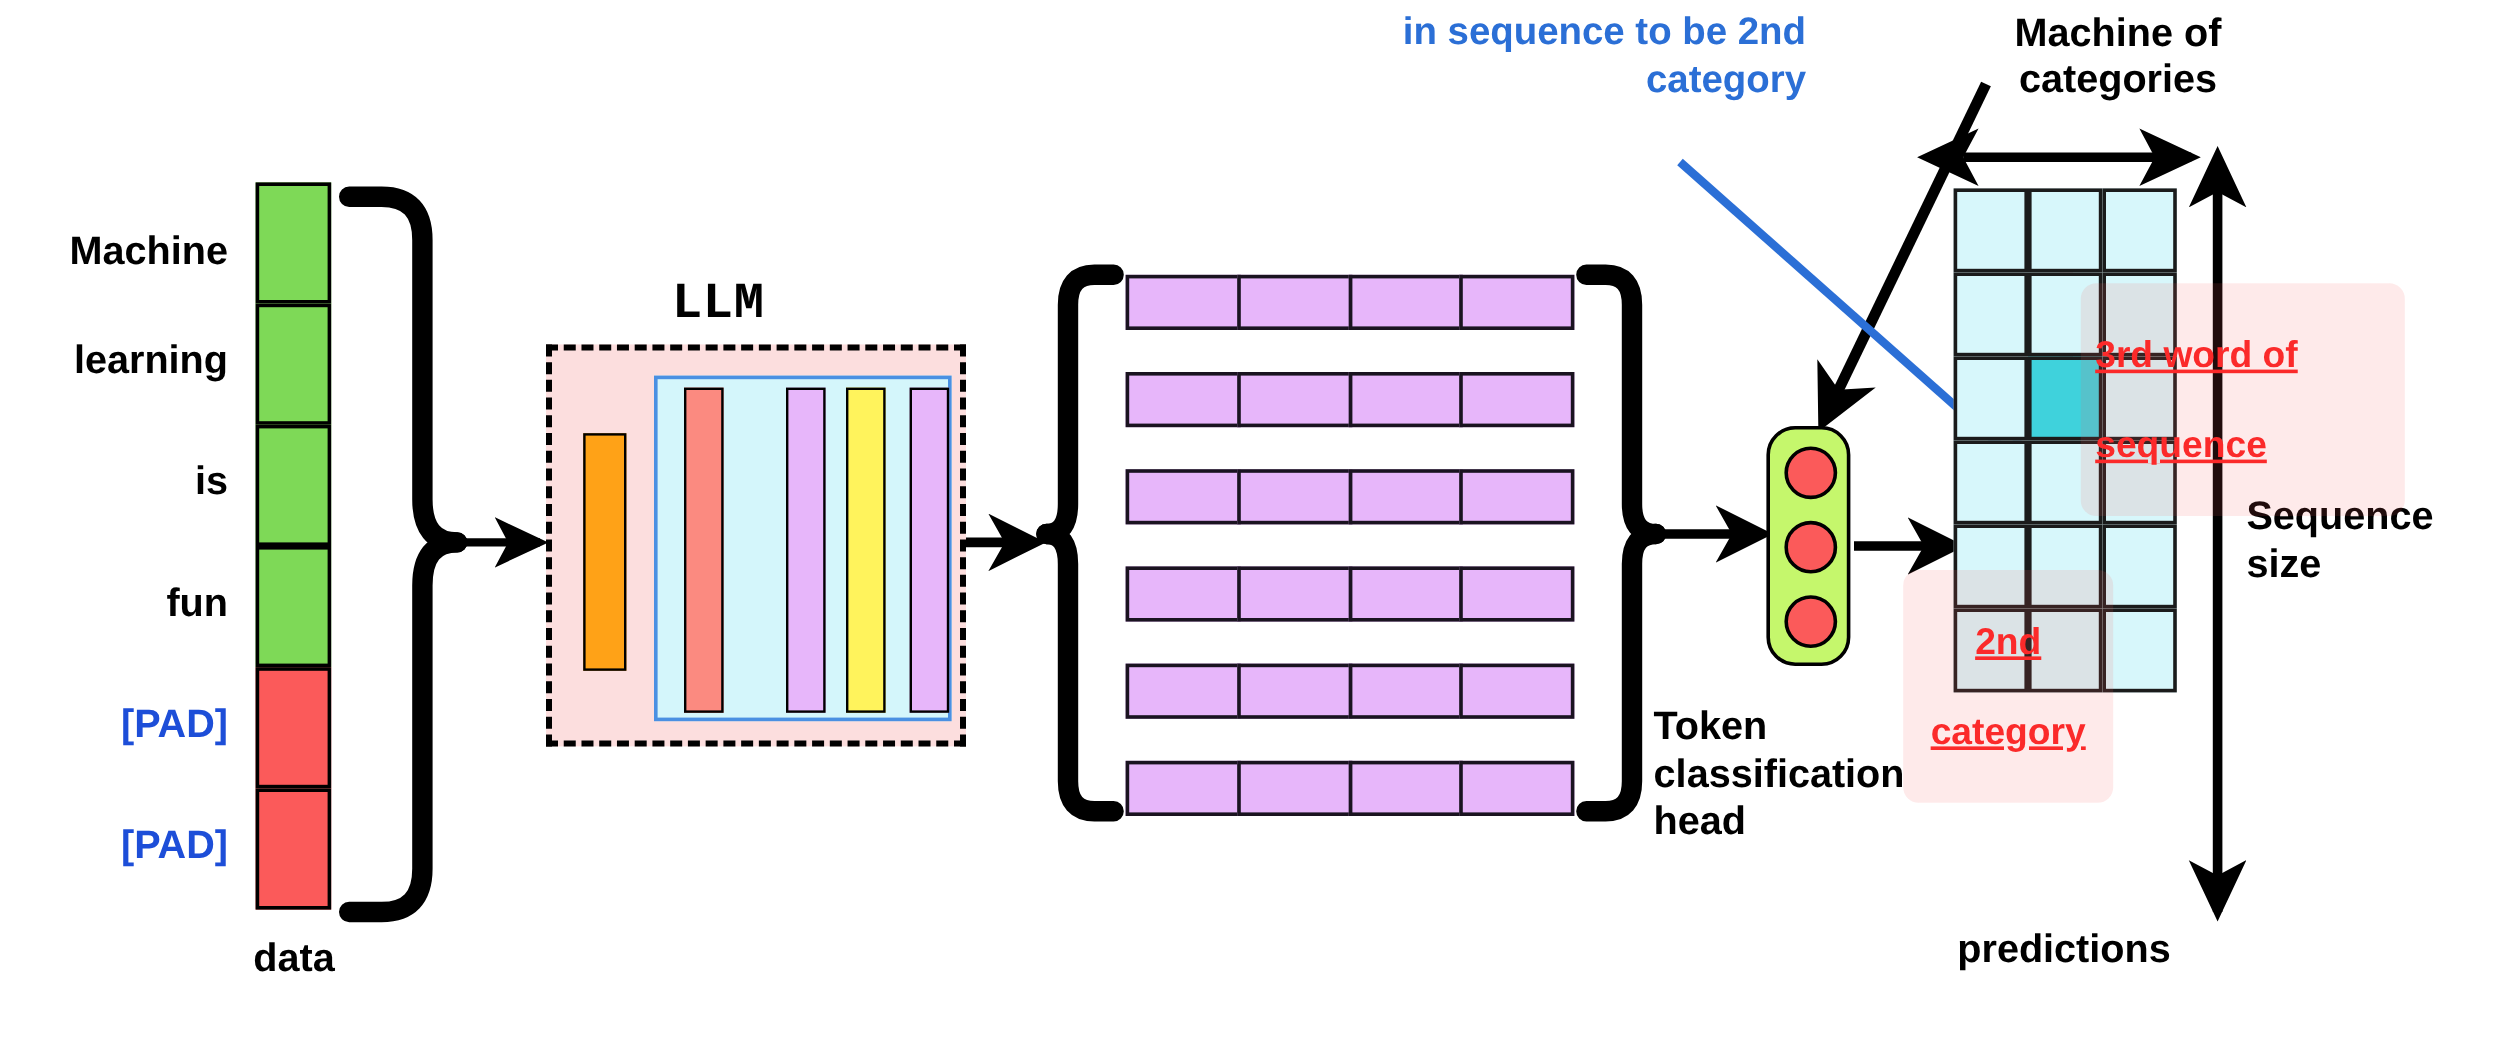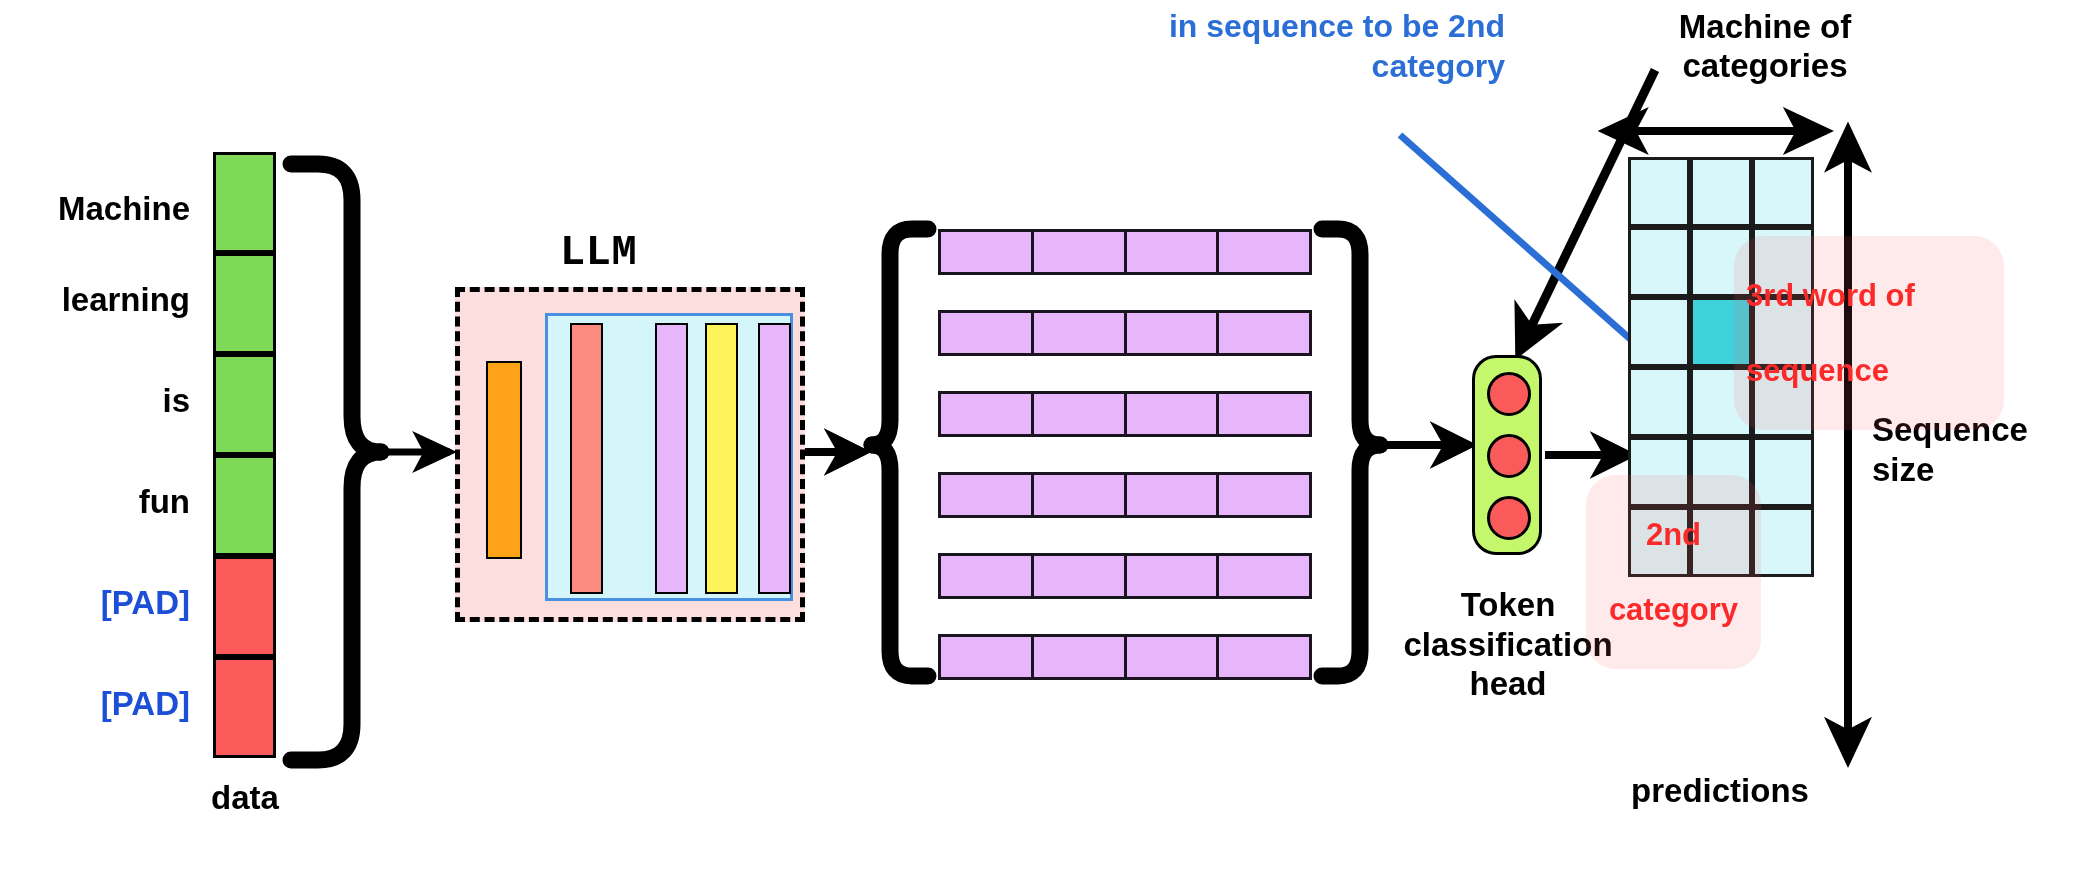--- a/index.html
+++ b/index.html
@@ -136,25 +136,26 @@
   .pred-cell.hl { background: #3fd2dc; }
 
   
   .red-note {
     position: absolute;
     color: #fb2a2a;
     font-weight: bold;
     font-size: 31px;
     line-height: 1.2;
     background: rgba(251, 90, 90, 0.13);
-    border-radius: 30px;
+    border-radius: 13px;
     padding: 4px 12px;
     box-sizing: border-box;
     white-space: pre-line;
     z-index: 6;
+    text-decoration: underline;
   }
 
   
   #blue-note {
     position: absolute;
     left: 1085px; top: 6px;
     width: 420px;
     text-align: right;
     font-size: 32px;
     font-weight: bold;
@@ -180,21 +181,21 @@
     text-align: left;
     font-size: 33px;
     font-weight: bold;
     color: #000;
     line-height: 1.2;
   }
   #tch-caption {
     position: absolute;
     left: 1378px; top: 585px;
     width: 260px;
-    text-align: center;
+    text-align: left;
     font-size: 33px;
     font-weight: bold;
     color: #000;
     line-height: 1.2;
   }
   #pred-caption {
     position: absolute;
     left: 1600px; top: 772px;
     width: 240px;
     text-align: center;

